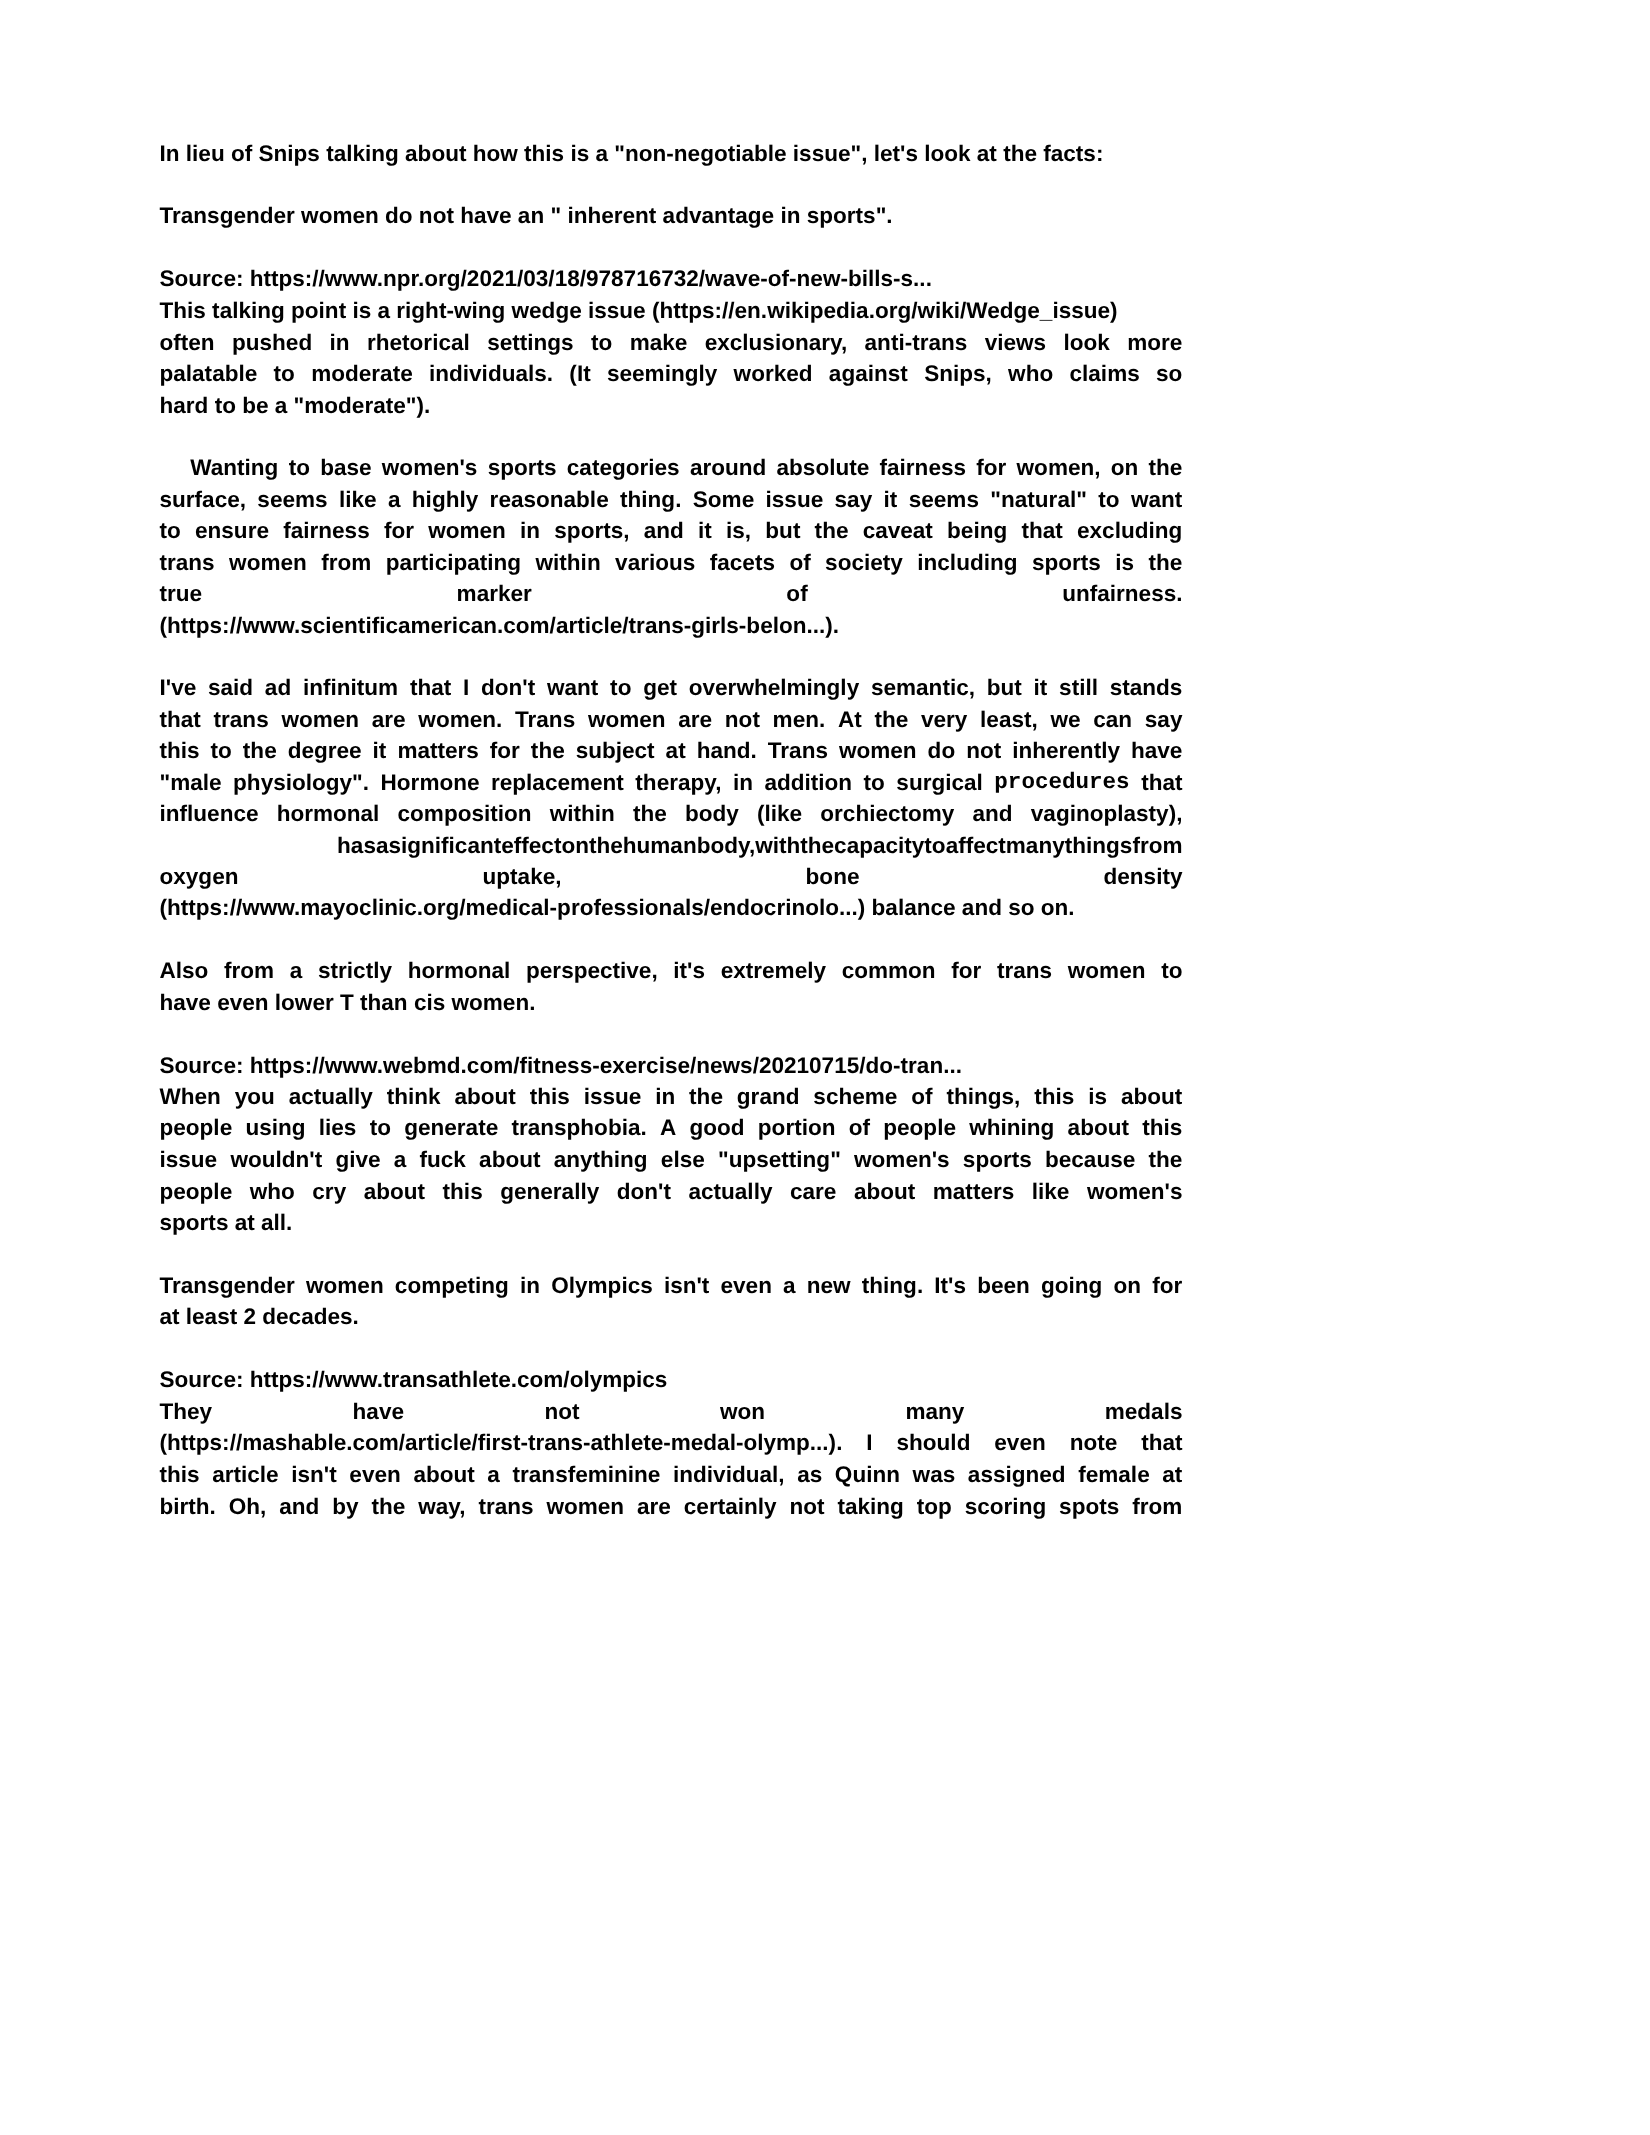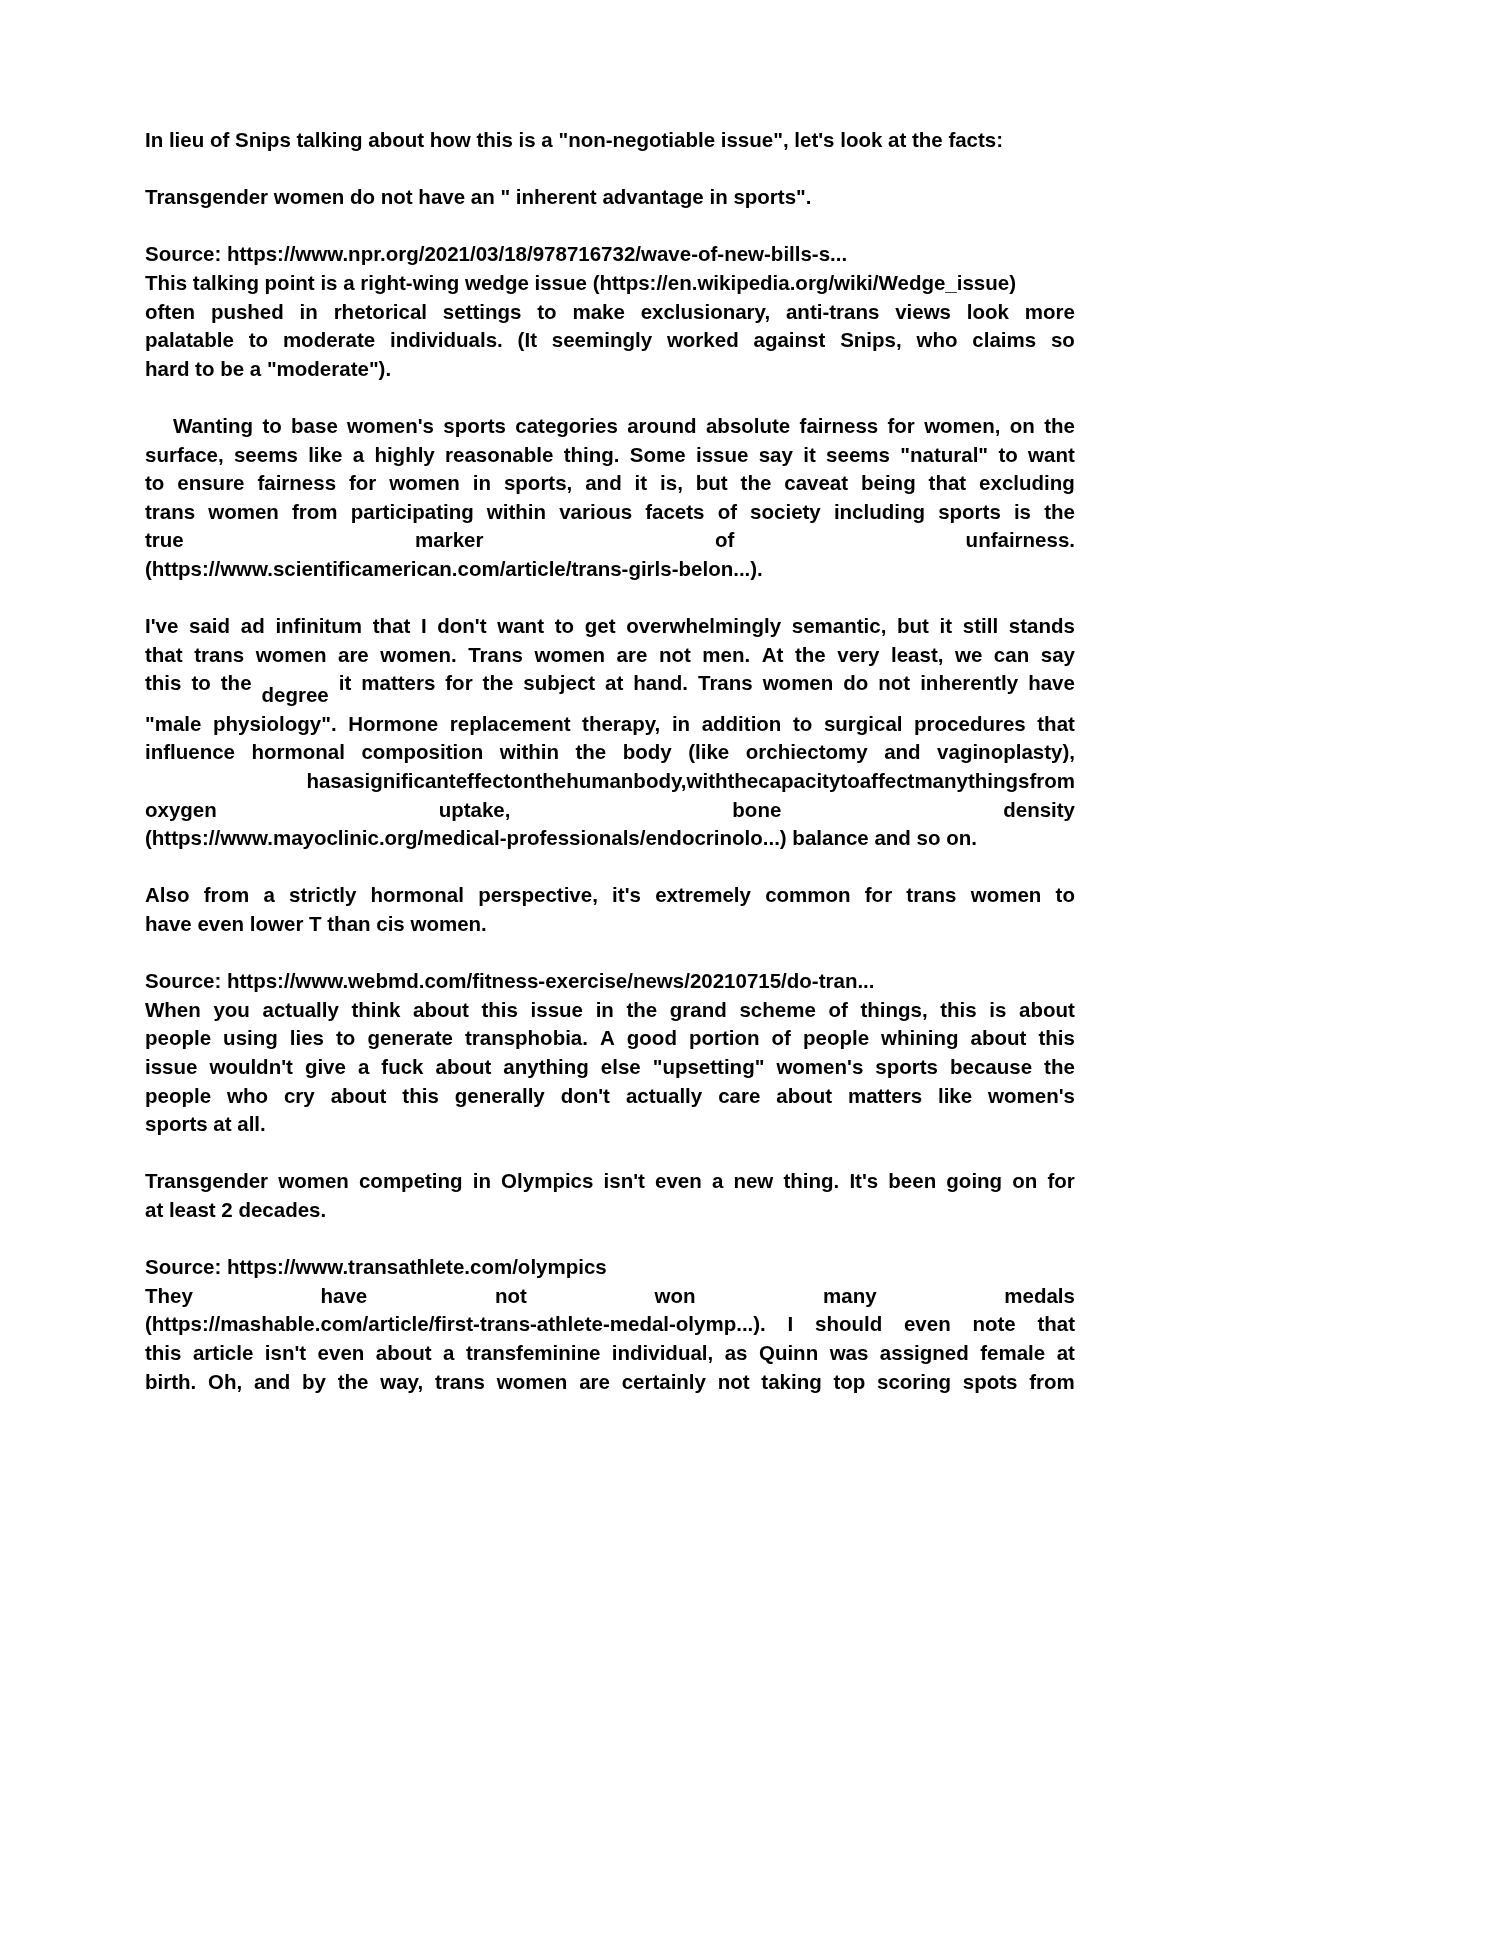--- a/index.html
+++ b/index.html
@@ -215,21 +215,21 @@
           <span style="white-space: nowrap;">very</span>
           <span style="white-space: nowrap;">least,</span>
           <span style="white-space: nowrap;">we</span>
           <span style="white-space: nowrap;">can</span>
           <span style="white-space: nowrap;">say</span>
         </span>
       <span class="blockline" style="display:flex;justify-content:space-between;">
           <span style="white-space: nowrap;">this</span>
           <span style="white-space: nowrap;">to</span>
           <span style="white-space: nowrap;">the</span>
-          <span style="white-space: nowrap; margin-top: 12px;">degree</span>
+          <span style="white-space: nowrap;">degree</span>
           <span style="white-space: nowrap;">it</span>
           <span style="white-space: nowrap;">matters</span>
           <span style="white-space: nowrap;">for</span>
           <span style="white-space: nowrap;">the</span>
           <span style="white-space: nowrap;">subject</span>
           <span style="white-space: nowrap;">at</span>
           <span style="white-space: nowrap;">hand.</span>
           <span style="white-space: nowrap;">Trans</span>
           <span style="white-space: nowrap;">women</span>
           <span style="white-space: nowrap;">do</span>
@@ -240,21 +240,21 @@
       <span class="blockline" style="display:flex;justify-content:space-between;">
           <span style="white-space: nowrap;">"male</span>
           <span style="white-space: nowrap;">physiology".</span>
           <span style="white-space: nowrap;">Hormone</span>
           <span style="white-space: nowrap;">replacement</span>
           <span style="white-space: nowrap;">therapy,</span>
           <span style="white-space: nowrap;">in</span>
           <span style="white-space: nowrap;">addition</span>
           <span style="white-space: nowrap;">to</span>
           <span style="white-space: nowrap;">surgical</span>
-          <span style="white-space: nowrap;">procedures</span>
+          <span style="white-space: nowrap; font-family: Liberation Mono, monospace;">procedures</span>
           <span style="white-space: nowrap;">that</span>
         </span>
       <span class="blockline" style="display:flex;justify-content:space-between;">
           <span style="white-space: nowrap;">influence</span>
           <span style="white-space: nowrap;">hormonal</span>
           <span style="white-space: nowrap;">composition</span>
           <span style="white-space: nowrap;">within</span>
           <span style="white-space: nowrap;">the</span>
           <span style="white-space: nowrap;">body</span>
           <span style="white-space: nowrap;">(like</span>

